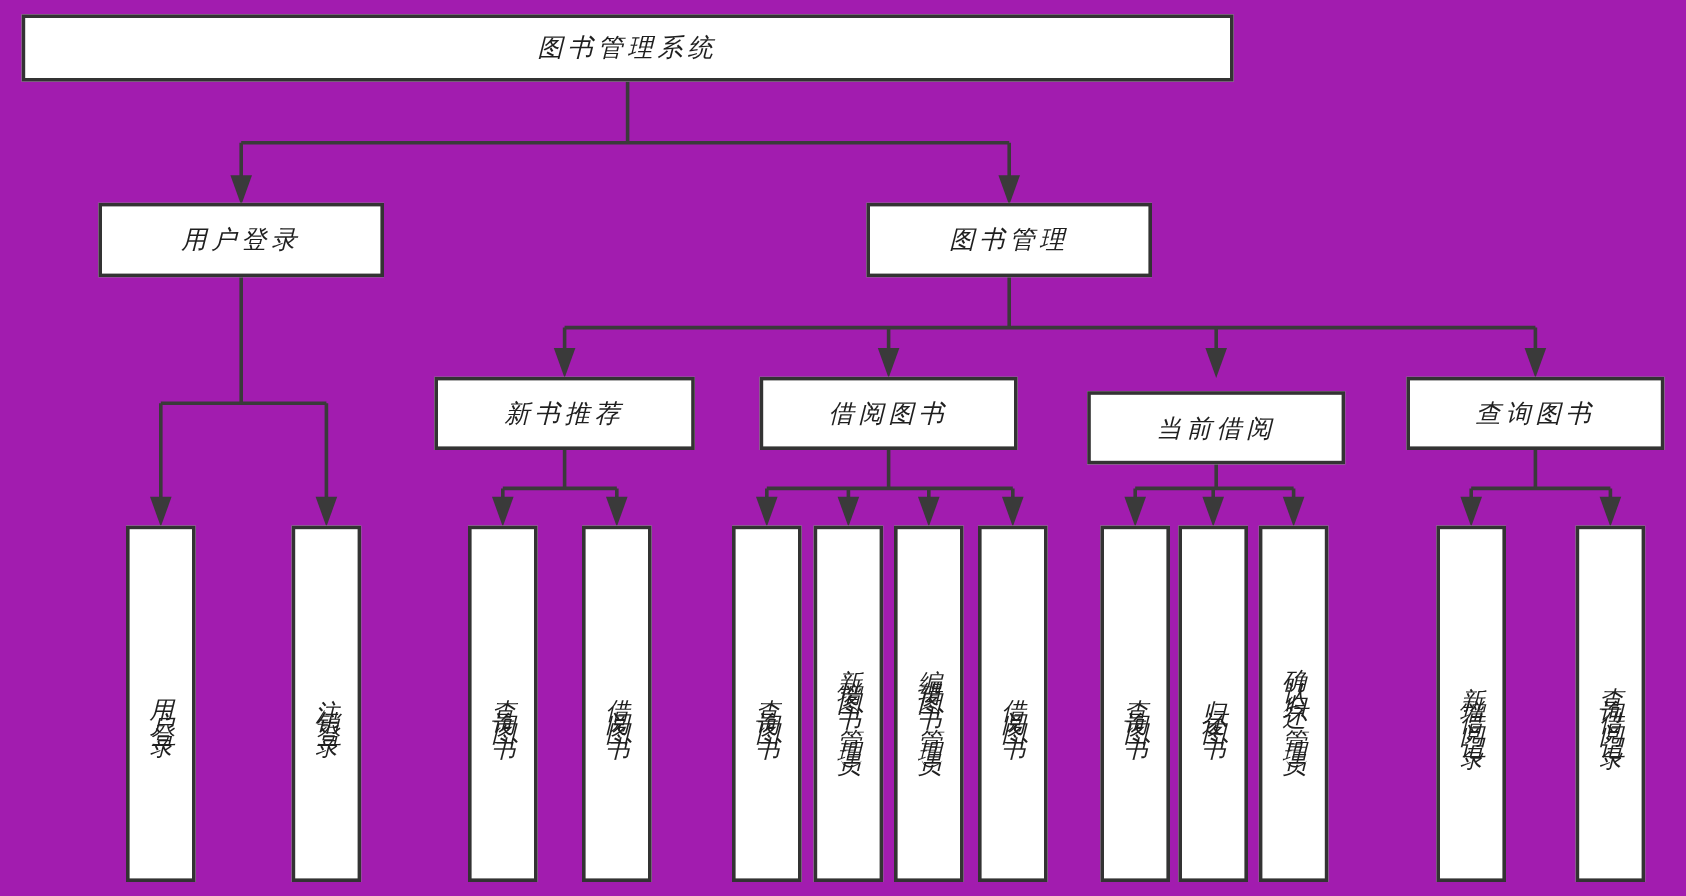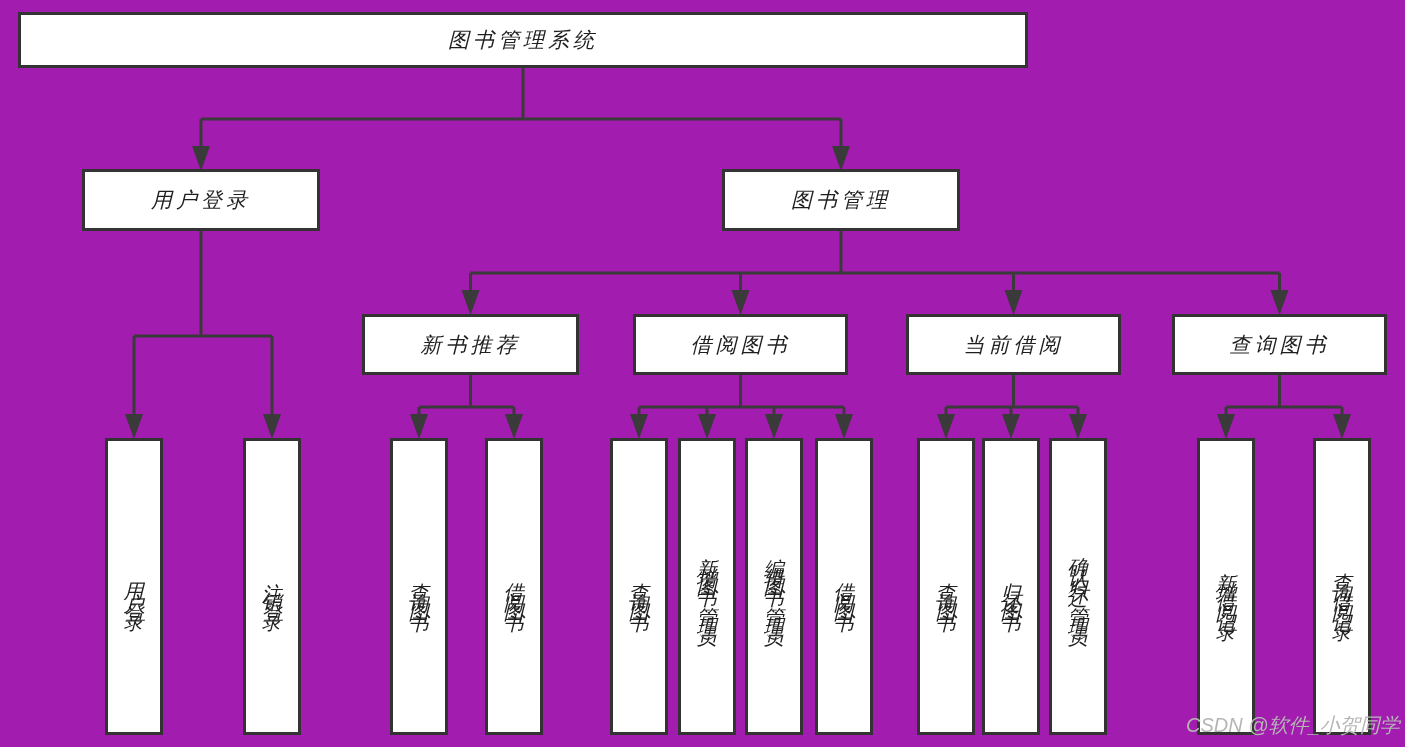--- a/index.html
+++ b/index.html
@@ -118,21 +118,21 @@
   <div class="node h" style="left:362px; top:314px; width:217px; height:61px;">
     <span>新书推荐</span>
   </div>
 
   <div class="node h" style="left:722px; top:169px; width:238px; height:62px;">
     <span>图书管理</span>
   </div>
   <div class="node h" style="left:633px; top:314px; width:215px; height:61px;">
     <span>借阅图书</span>
   </div>
-  <div class="node h" style="left:906px; top:314px; width:215px; height:61px;">
+  <div class="node h" style="left:906px; top:326px; width:215px; height:61px;">
     <span>当前借阅</span>
   </div>
   <div class="node h" style="left:1172px; top:314px; width:215px; height:61px;">
     <span>查询图书</span>
   </div>
 
   <div class="node leaf" style="left:105px;">
     <span class="vtext">用户登录</span>
   </div>
   <div class="node leaf" style="left:243px;">
@@ -165,15 +165,14 @@
   <div class="node leaf" style="left:1049px;">
     <span class="vtext">确认归还（管理员）</span>
   </div>
   <div class="node leaf" style="left:1197px;">
     <span class="vtext">新增借阅记录</span>
   </div>
   <div class="node leaf" style="left:1313px;">
     <span class="vtext">查询借阅记录</span>
   </div>
 
-  <div class="watermark">CSDN @软件_小贺同学</div>
 
 </div>
 
 </body></html>

